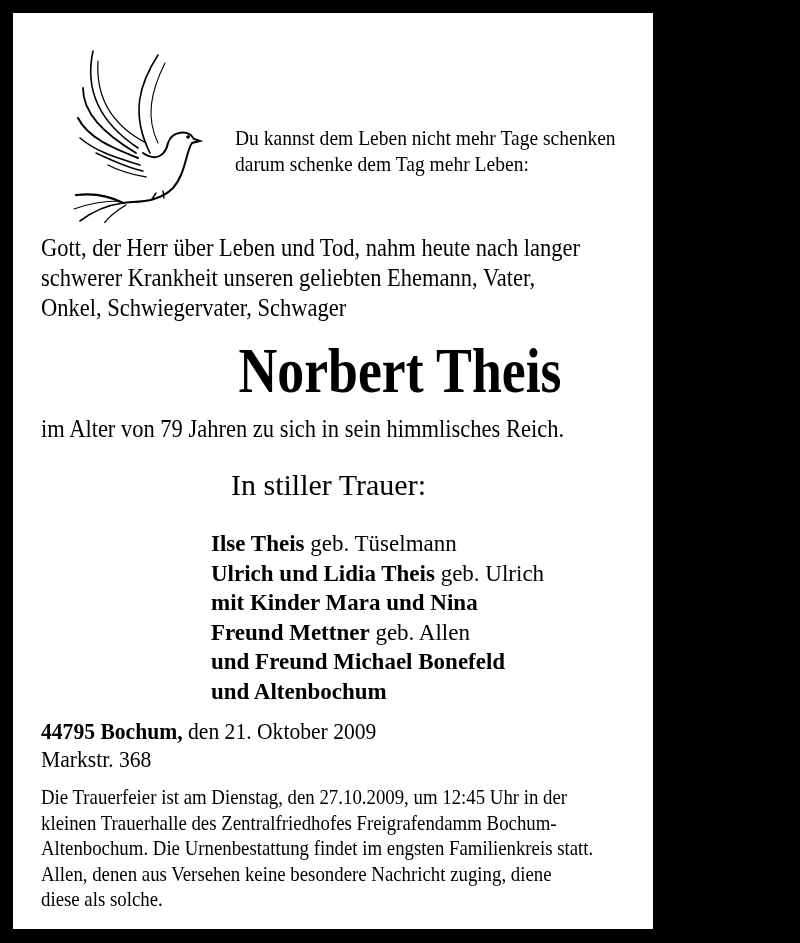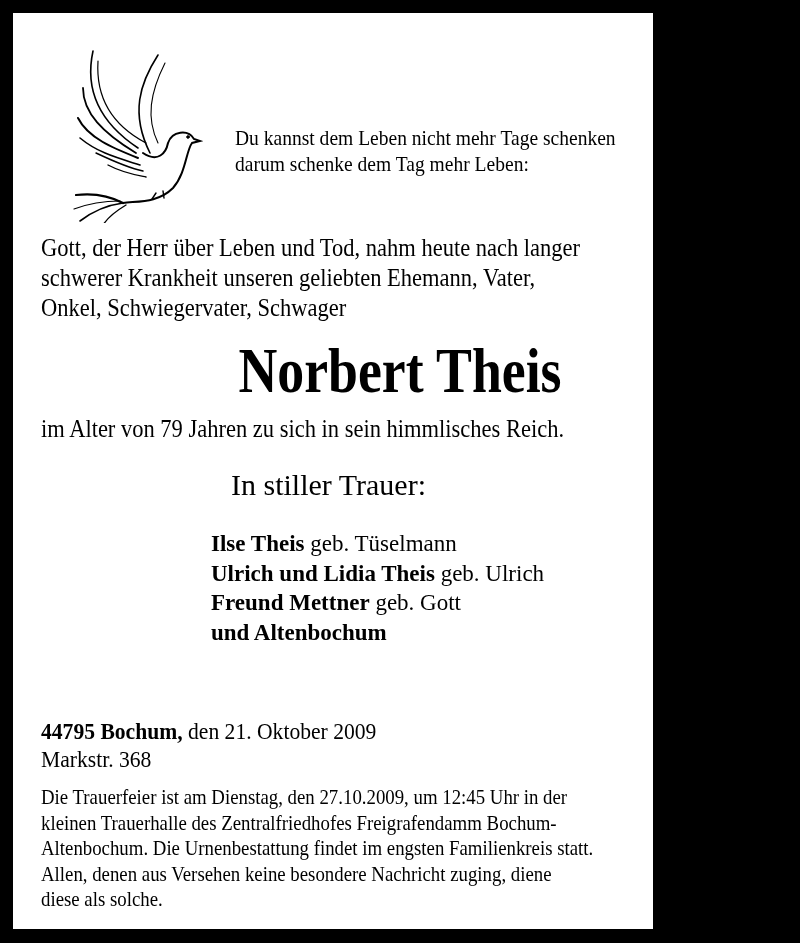--- a/index.html
+++ b/index.html
@@ -67,21 +67,23 @@
 
   <div class="abs name">Norbert Theis</div>
 
   <div class="abs age">im Alter von 79 Jahren zu sich in sein himmlisches Reich.</div>
 
   <div class="abs mourn">In stiller Trauer:</div>
 
   <div class="abs mourners">
     <div><span class="b">Ilse Theis</span><span> geb. Tüselmann</span></div>
     <div><span class="b">Ulrich und Lidia Theis</span><span> geb. Ulrich</span></div>
-    <div><span class="b">Freund Mettner</span><span> geb. Gott</span></div>
+    <div><span class="b">mit Kinder Mara und Nina</span><span></span></div>
+    <div><span class="b">Freund Mettner</span><span> geb. Allen</span></div>
+    <div><span class="b">und Freund Michael Bonefeld</span><span></span></div>
     <div><span class="b">und Altenbochum</span><span></span></div>
   </div>
 
   <div class="abs place">
     <div><span class="b">44795 Bochum,</span><span> den 21. Oktober 2009</span></div>
     <div>Markstr. 368</div>
   </div>
 
   <div class="abs notice">
     <div>Die Trauerfeier ist am Dienstag, den 27.10.2009, um 12:45 Uhr in der</div>

